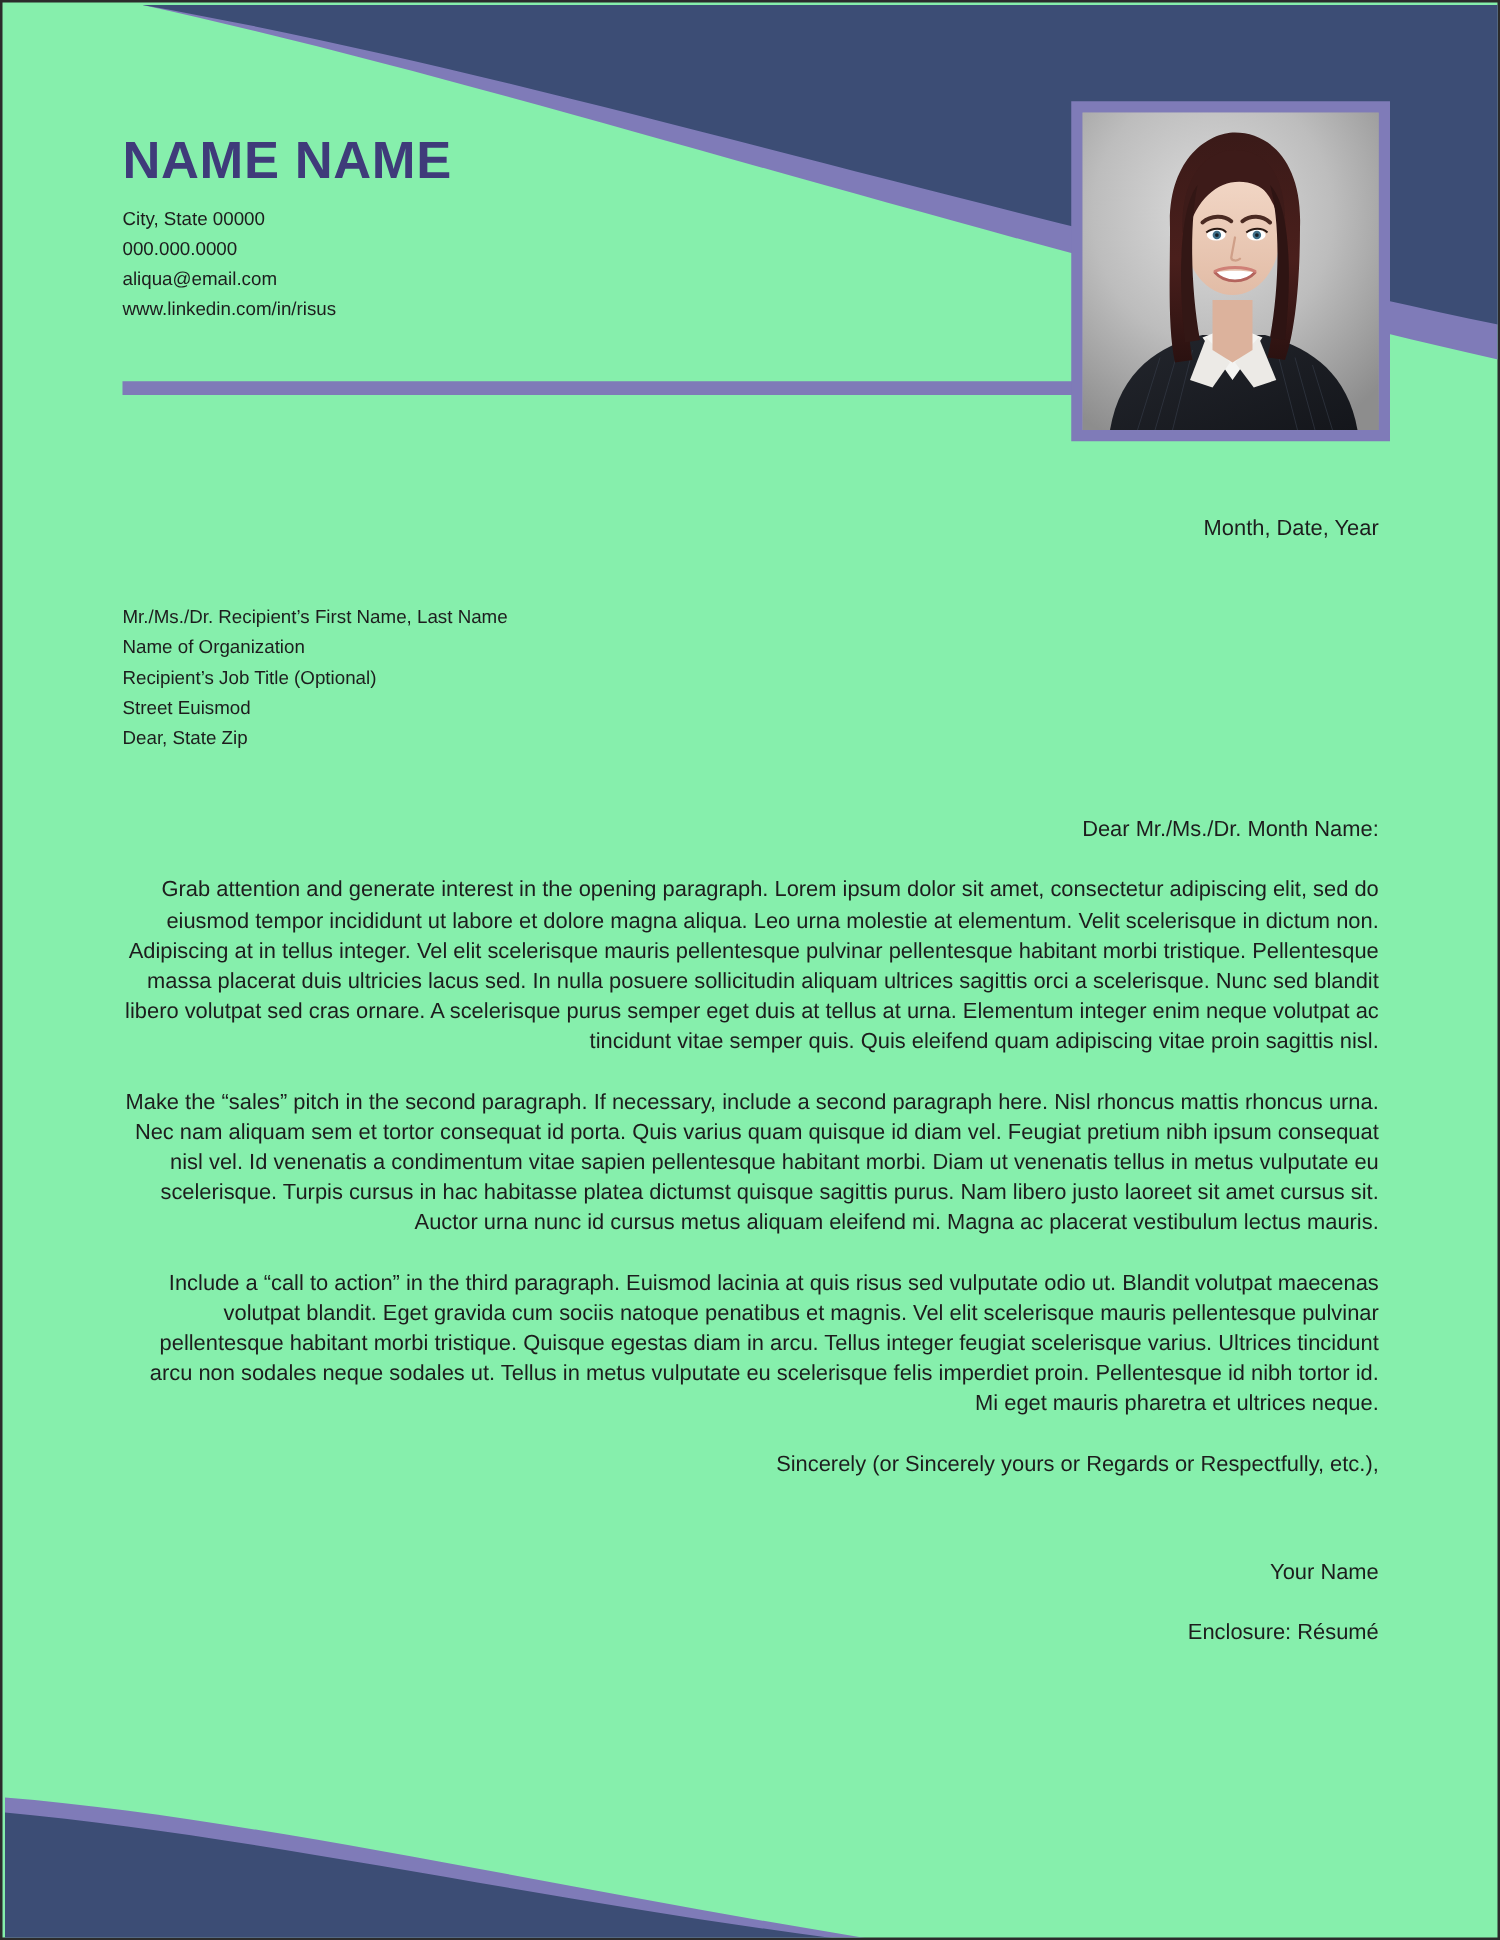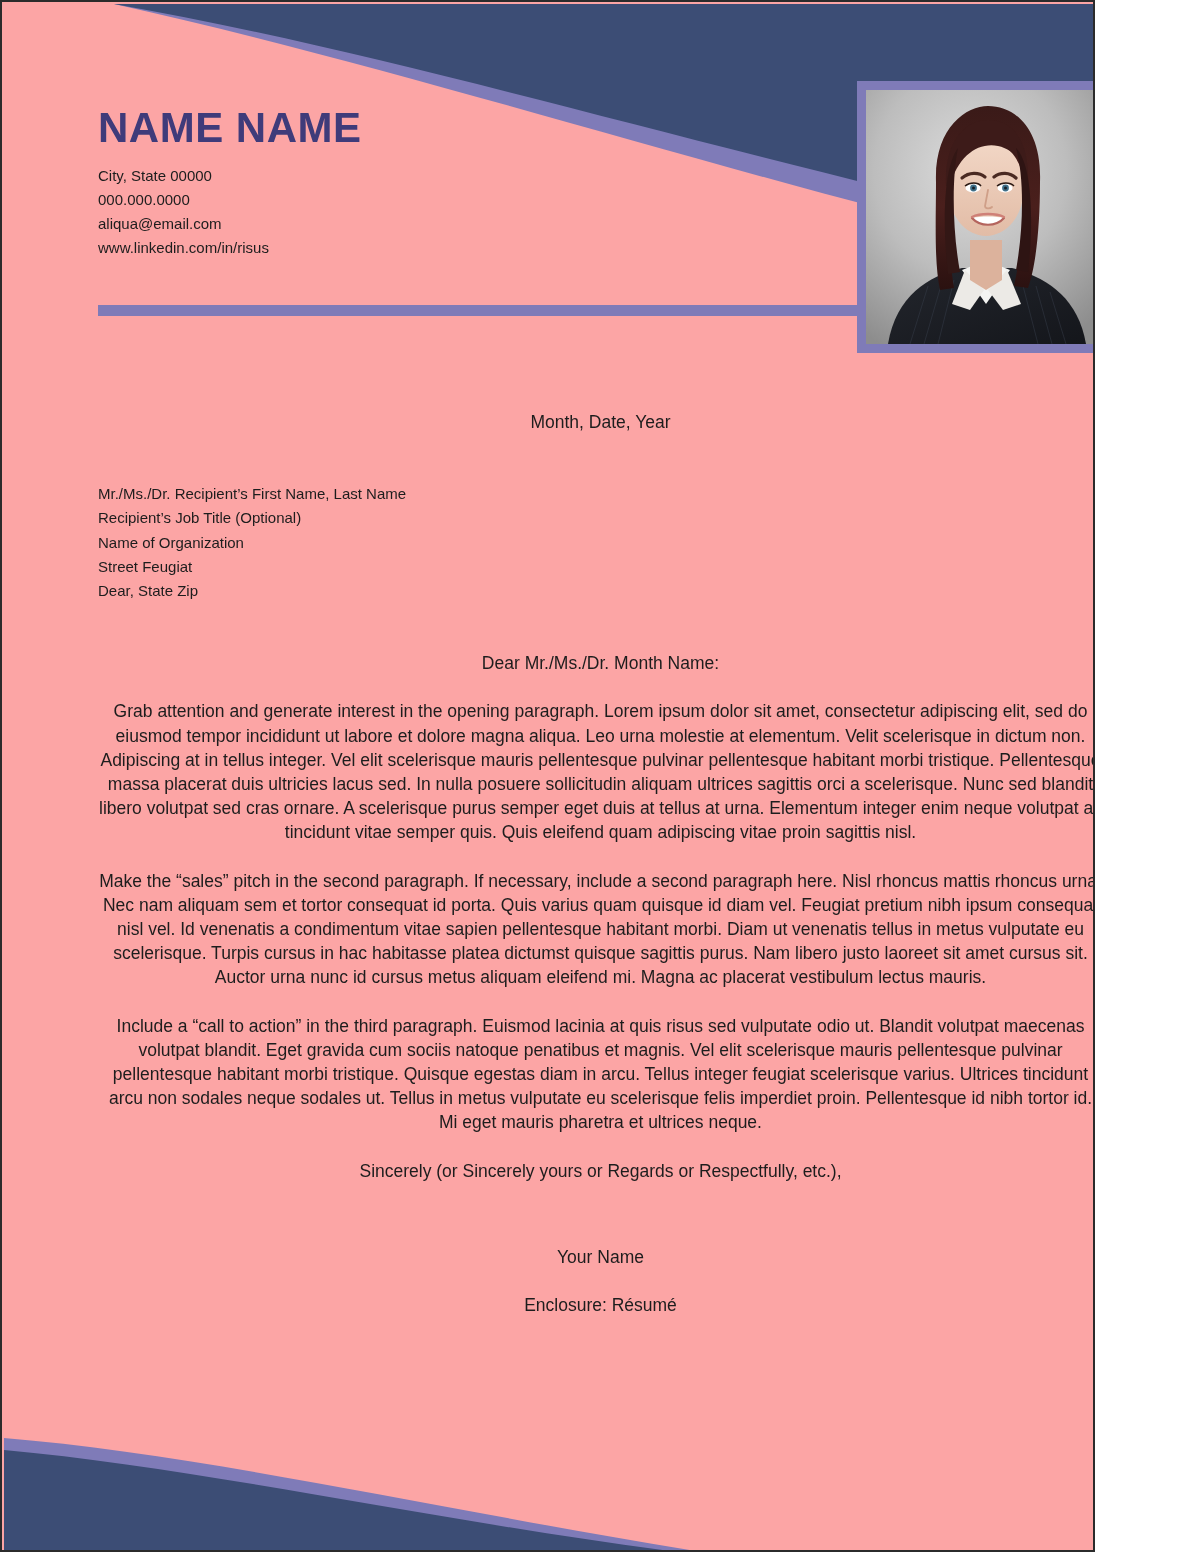--- a/index.html
+++ b/index.html
@@ -5,24 +5,24 @@
   html, body {
     margin: 0;
     padding: 0;
     background: #ffffff;
   }
   body {
     font-family: "Liberation Sans", sans-serif;
   }
   #page {
     position: relative;
-    width: 1095px;
+    width: 1200px;
     height: 1552px;
     overflow: hidden;
-    background: #fca5a5;
+    background: #86efac;
     box-sizing: border-box;
     border: 2px solid #2b2b2b;
   }
   
   .deco-svg {
     position: absolute;
     left: 0;
     top: 0;
     width: 1200px;
     height: 1552px;
@@ -89,21 +89,21 @@
     position: absolute;
     left: 96px;
     top: 408px;
     width: 1005px;
   }
   .letter p {
     margin: 0;
     font-size: 17.5px;
     line-height: 24.2px;
     color: #1d1d1d;
-    text-align: center;
+    text-align: right;
   }
   .date-line { margin-bottom: 0 !important; }
   .gap-lg { height: 48px; }
   .gap-md { height: 24px; }
   .gap-sig { height: 62px; }
   .addr-line {
     font-size: 15px;
     line-height: 24.2px;
     color: #1d1d1d;
   }
@@ -208,23 +208,23 @@
     </div>
   </div>
 
   <div class="letter">
 
     <p class="date-line">Month, Date, Year</p>
 
     <div class="gap-lg"></div>
 
     <div class="addr-line">Mr./Ms./Dr. Recipient’s First Name, Last Name</div>
+    <div class="addr-line">Name of Organization</div>
     <div class="addr-line">Recipient’s Job Title (Optional)</div>
-    <div class="addr-line">Name of Organization</div>
-    <div class="addr-line">Street Feugiat</div>
+    <div class="addr-line">Street Euismod</div>
     <div class="addr-line">Dear, State Zip</div>
 
     <div class="gap-md"></div>
 
 
     <div class="gap-md"></div>
 
     <p>Dear Mr./Ms./Dr. Month Name:</p>
 
     <div class="gap-md"></div>

